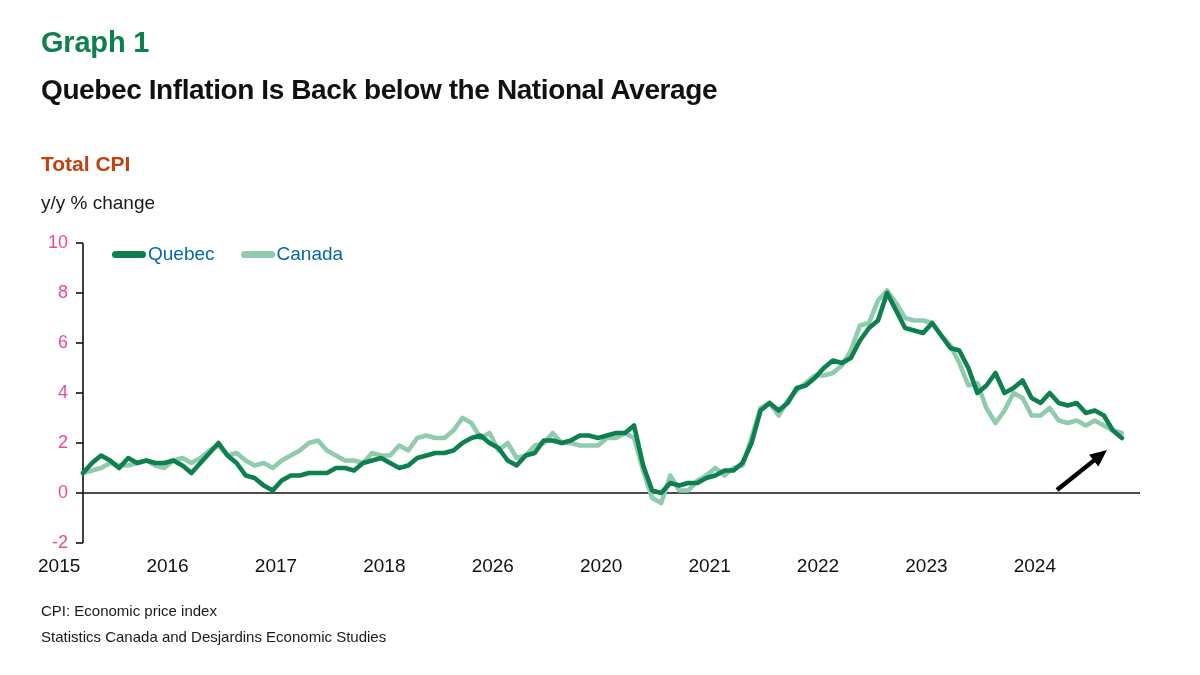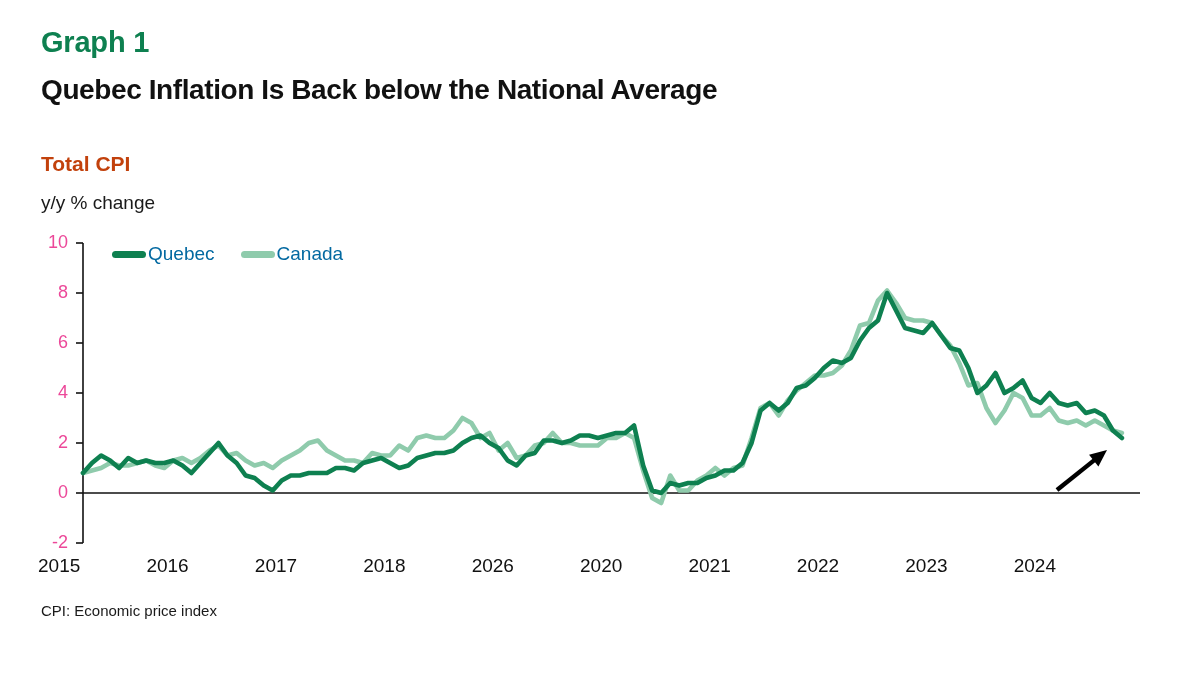--- a/index.html
+++ b/index.html
@@ -150,14 +150,15 @@
       <div class="xtick-label" style="left: 363.231px; top: 555px;">2018</div>
       <div class="xtick-label" style="left: 471.641px; top: 555px;">2026</div>
       <div class="xtick-label" style="left: 580.051px; top: 555px;">2020</div>
       <div class="xtick-label" style="left: 688.462px; top: 555px;">2021</div>
       <div class="xtick-label" style="left: 796.872px; top: 555px;">2022</div>
       <div class="xtick-label" style="left: 905.282px; top: 555px;">2023</div>
       <div class="xtick-label" style="left: 1013.69px; top: 555px;">2024</div>
     </div>
 
   <div class="footnote fn1">CPI: Economic price index</div>
+  <div class="footnote fn2">Statistics Canada and Desjardins Economic Studies</div>
 
 </div>
 
 </body></html>

